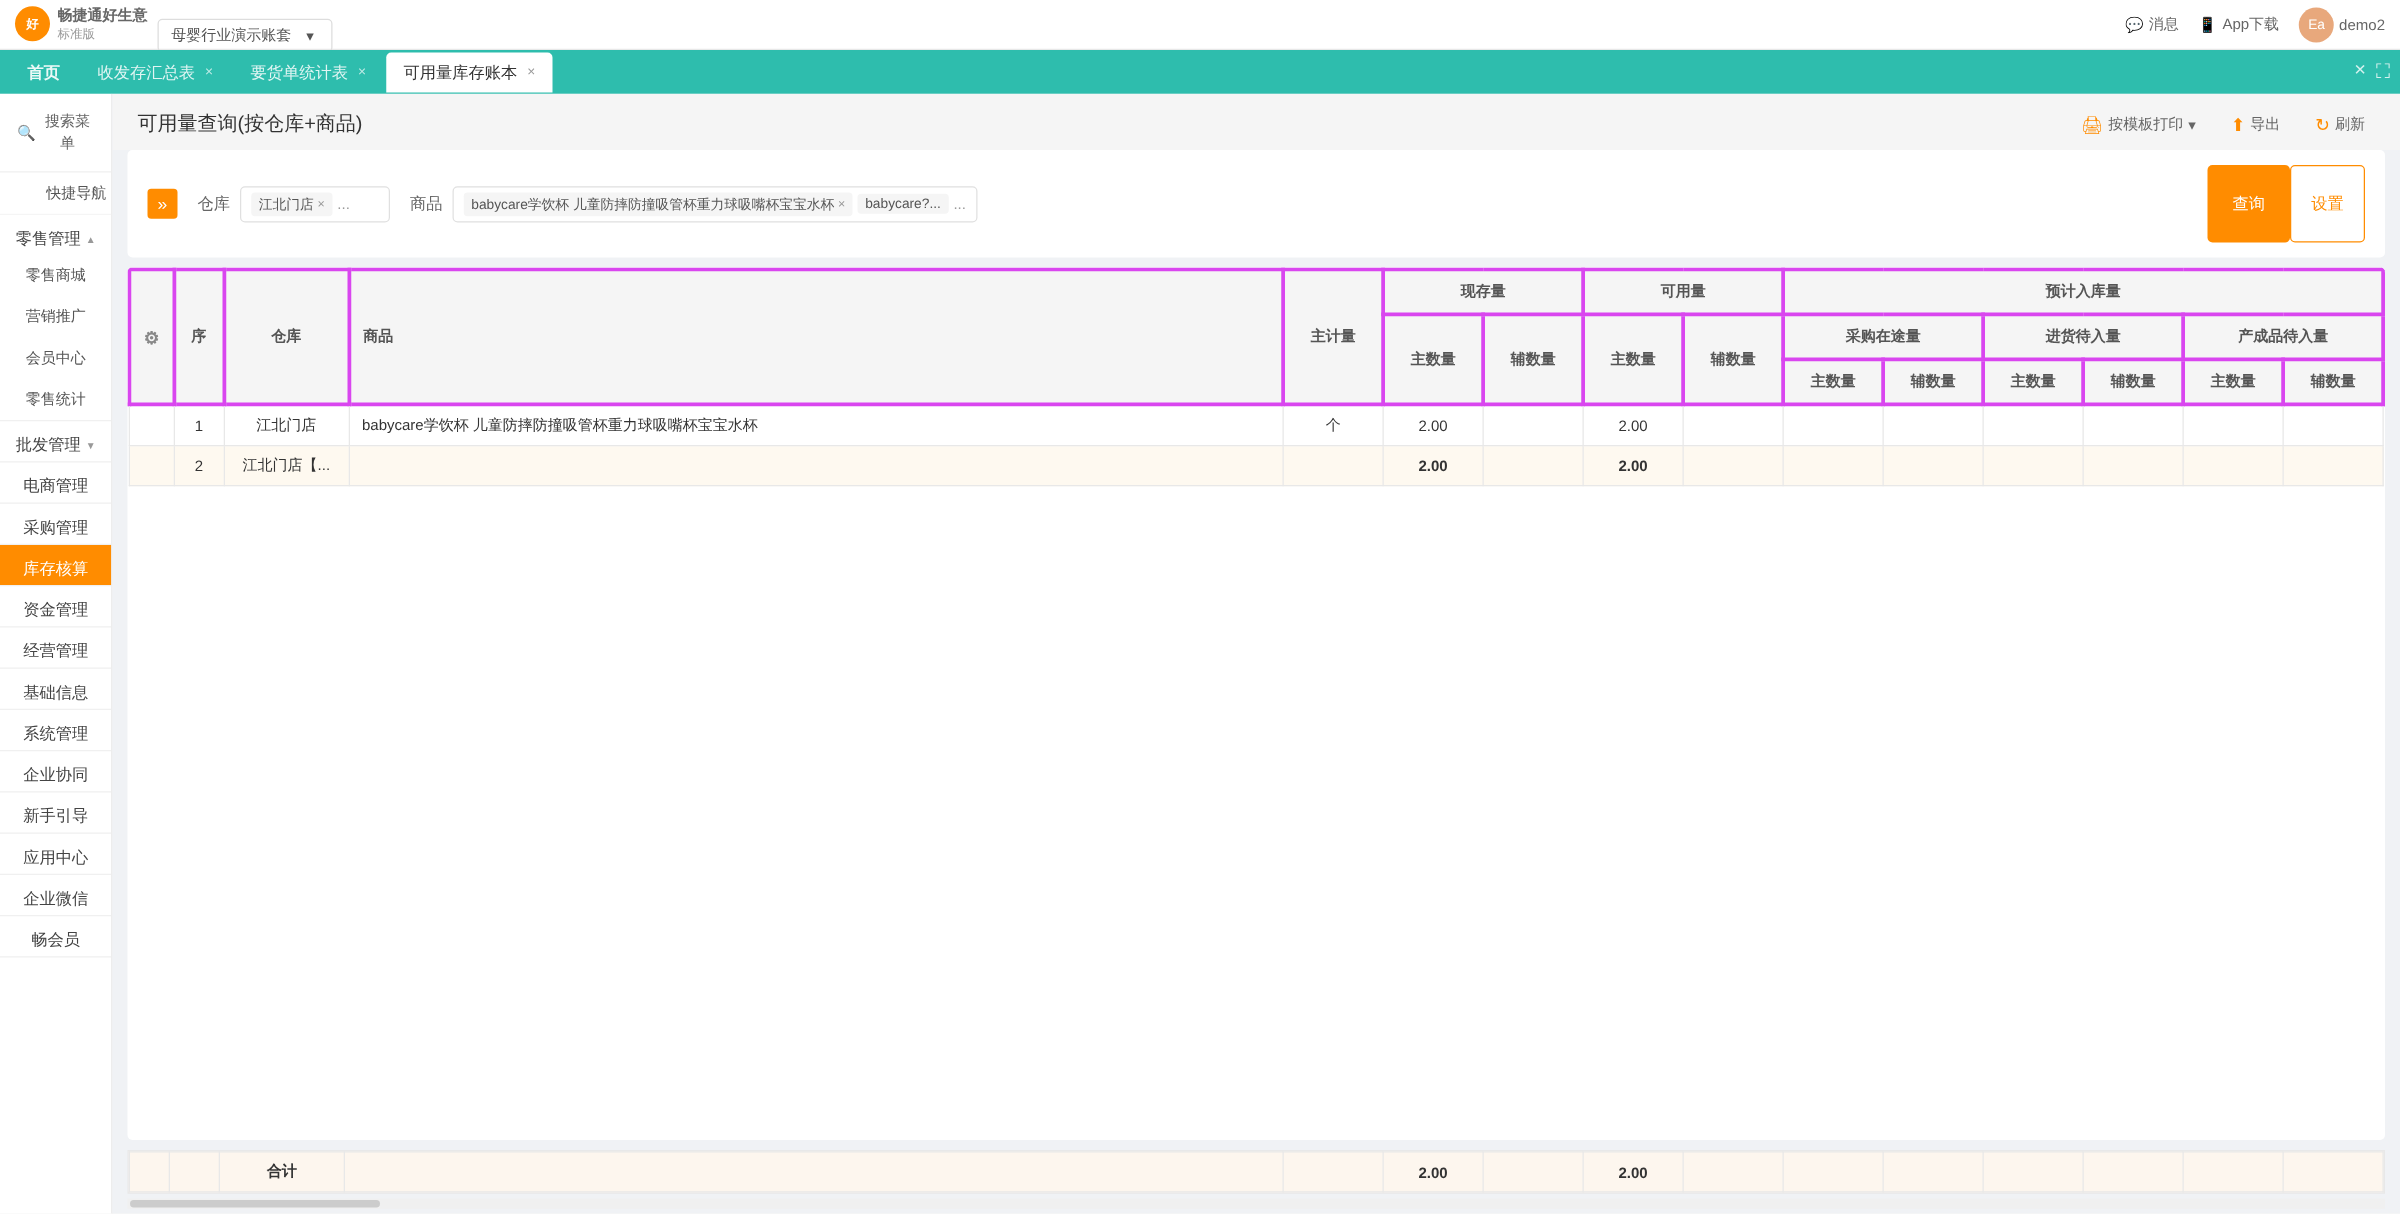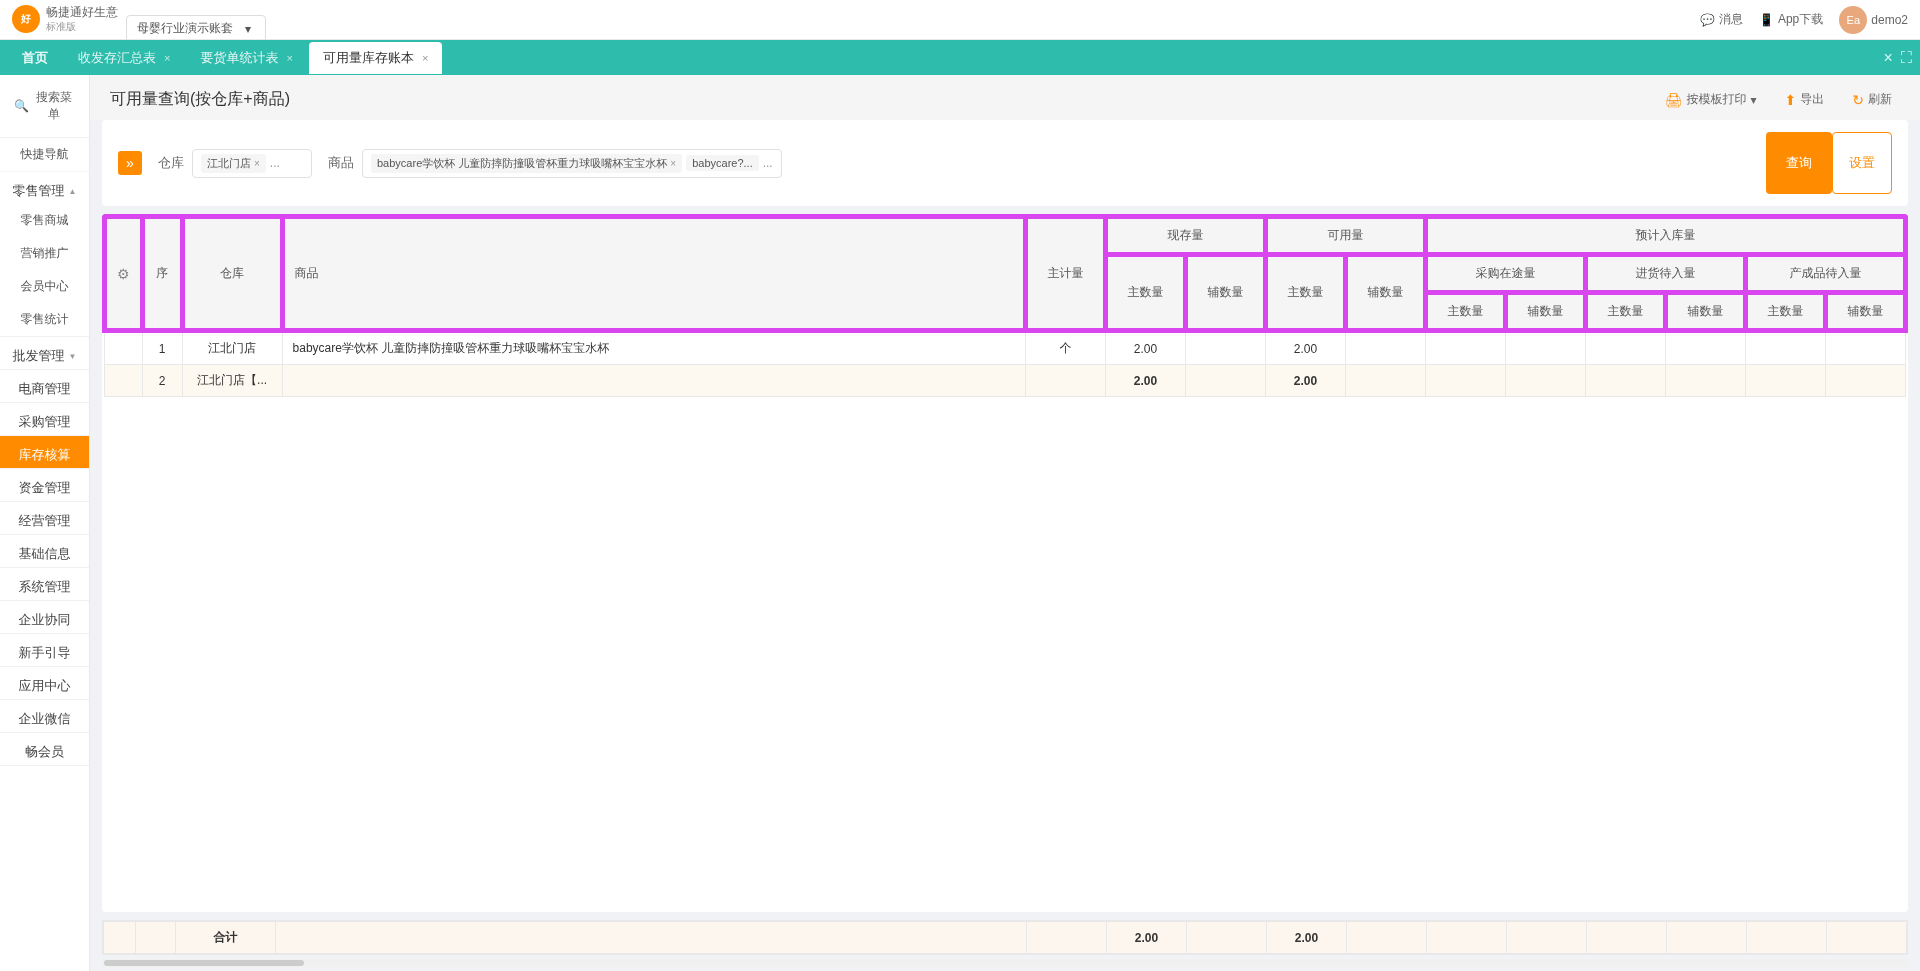--- a/index.html
+++ b/index.html
@@ -3,21 +3,21 @@
   <meta charset="utf-8">
   <style>
     * { box-sizing: border-box; margin: 0; padding: 0; }
     body { font-family: 'Microsoft YaHei', Arial, sans-serif; font-size: 13px; background: #f5f5f5; color: #333; display: flex; flex-direction: column; height: 971px; overflow: hidden; }
 
     
     .top-bar { height: 40px; background: #fff; display: flex; align-items: center; justify-content: space-between; border-bottom: 1px solid #e8e8e8; padding: 0 12px; flex-shrink: 0; }
     .top-bar-left { display: flex; align-items: center; gap: 8px; }
     .logo-area { display: flex; align-items: center; gap: 6px; }
     .logo-icon { width: 28px; height: 28px; background: #ff8c00; border-radius: 50%; display: flex; align-items: center; justify-content: center; color: white; font-size: 10px; font-weight: bold; }
-    .logo-text { font-size: 12px; color: #666; line-height: 1.2; }
+    .logo-text { font-size: 12px; color: #666; line-height: 1.2; font-weight: bold; }
     .logo-sub { font-size: 10px; color: #999; }
     .industry-selector { display: flex; align-items: center; gap: 12px; padding: 4px 10px; border: 1px solid #ddd; border-radius: 4px; cursor: pointer; font-size: 12px; color: #555; min-width: 140px; margin-top: 18px; }
     .top-bar-right { display: flex; align-items: center; gap: 16px; }
     .top-bar-item { display: flex; align-items: center; gap: 4px; font-size: 12px; color: #666; cursor: pointer; }
     .avatar { width: 28px; height: 28px; border-radius: 50%; background: #e8a87c; display: flex; align-items: center; justify-content: center; color: white; font-size: 11px; overflow: hidden; }
 
     
     .nav-tabs { height: 35px; background: #2ebdad; display: flex; align-items: center; padding: 0 8px; flex-shrink: 0; gap: 2px; }
     .nav-tab { height: 32px; padding: 0 14px; display: flex; align-items: center; gap: 6px; border-radius: 4px 4px 0 0; font-size: 13px; cursor: pointer; color: rgba(255,255,255,0.85); }
     .nav-tab.active { background: #fff; color: #333; }
@@ -27,21 +27,21 @@
     .nav-spacer { flex: 1; }
     .nav-window-btns { display: flex; gap: 8px; color: rgba(255,255,255,0.8); font-size: 16px; cursor: pointer; }
 
     
     .main-layout { display: flex; flex: 1; overflow: hidden; }
 
     
     .sidebar { width: 90px; background: #fff; border-right: 1px solid #e8e8e8; display: flex; flex-direction: column; overflow-y: auto; flex-shrink: 0; }
     .sidebar-search { padding: 8px; border-bottom: 1px solid #f0f0f0; }
     .sidebar-search-btn { width: 100%; padding: 6px; background: none; border: none; cursor: pointer; font-size: 12px; color: #666; display: flex; align-items: center; justify-content: center; gap: 4px; }
-    .sidebar-nav-item { padding: 8px 4px; text-align: center; font-size: 12px; color: #555; cursor: pointer; border-bottom: 1px solid #f5f5f5; }
+    .sidebar-nav-item { padding: 8px 4px; text-align: right; font-size: 12px; color: #555; cursor: pointer; border-bottom: 1px solid #f5f5f5; }
     .sidebar-group { border-bottom: 1px solid #f0f0f0; }
     .sidebar-label { padding: 10px 8px 4px; font-size: 13px; color: #444; cursor: pointer; display: flex; align-items: center; justify-content: center; gap: 4px; }
     .sidebar-label.has-arrow::after { content: '▲'; font-size: 8px; color: #999; }
     .sidebar-label.collapsed::after { content: '▼'; font-size: 8px; color: #999; }
     .sidebar-sub-item { padding: 8px 8px; font-size: 12px; color: #555; cursor: pointer; text-align: center; }
 
     
     .content-area { flex: 1; display: flex; flex-direction: column; overflow: hidden; background: #f0f2f5; }
 
     
@@ -60,21 +60,21 @@
     .filter-tag { background: #f5f5f5; padding: 2px 6px; border-radius: 3px; font-size: 11px; color: #555; display: flex; align-items: center; gap: 3px; }
     .filter-tag .remove { cursor: pointer; color: #999; font-size: 10px; }
     .filter-more { color: #999; font-size: 12px; cursor: pointer; }
     .filter-right { margin-left: auto; display: flex; gap: 0; justify-content: flex-end; }
     .btn-query { background: #ff8c00; color: white; border: none; padding: 6px 20px; border-radius: 4px; cursor: pointer; font-size: 13px; }
     .btn-set { background: #fff; color: #ff8c00; border: 1px solid #ff8c00; padding: 21px 16px; border-radius: 4px; cursor: pointer; font-size: 13px; }
 
     
     .table-area { flex: 1; background: #fff; margin: 0 12px; border-radius: 4px; overflow: auto; display: flex; flex-direction: column; }
     .data-table { width: 100%; border-collapse: collapse; font-size: 12px; }
-    .data-table th { background: #f5f5f5; border: 5px solid #d946ef; padding: 8px 10px; text-align: center; font-weight: 400; color: #555; white-space: nowrap; }
+    .data-table th { background: #f5f5f5; border: 3px solid #d946ef; padding: 8px 10px; text-align: center; font-weight: 700; color: #555; white-space: nowrap; }
     .data-table td { border: 1px solid #e8e8e8; padding: 7px 10px; text-align: center; color: #333; }
     .data-table .col-no { width: 40px; }
     .data-table .col-warehouse { width: 100px; }
     .data-table .col-product { text-align: left; }
     .data-table .col-num { width: 80px; }
     .settings-col { width: 32px; }
     .gear-icon { color: #888; font-size: 14px; cursor: pointer; }
 
     
     .scroll-bar-area { height: 8px; background: #f0f0f0; margin: 0 12px; display: flex; align-items: center; padding: 0 2px; }

